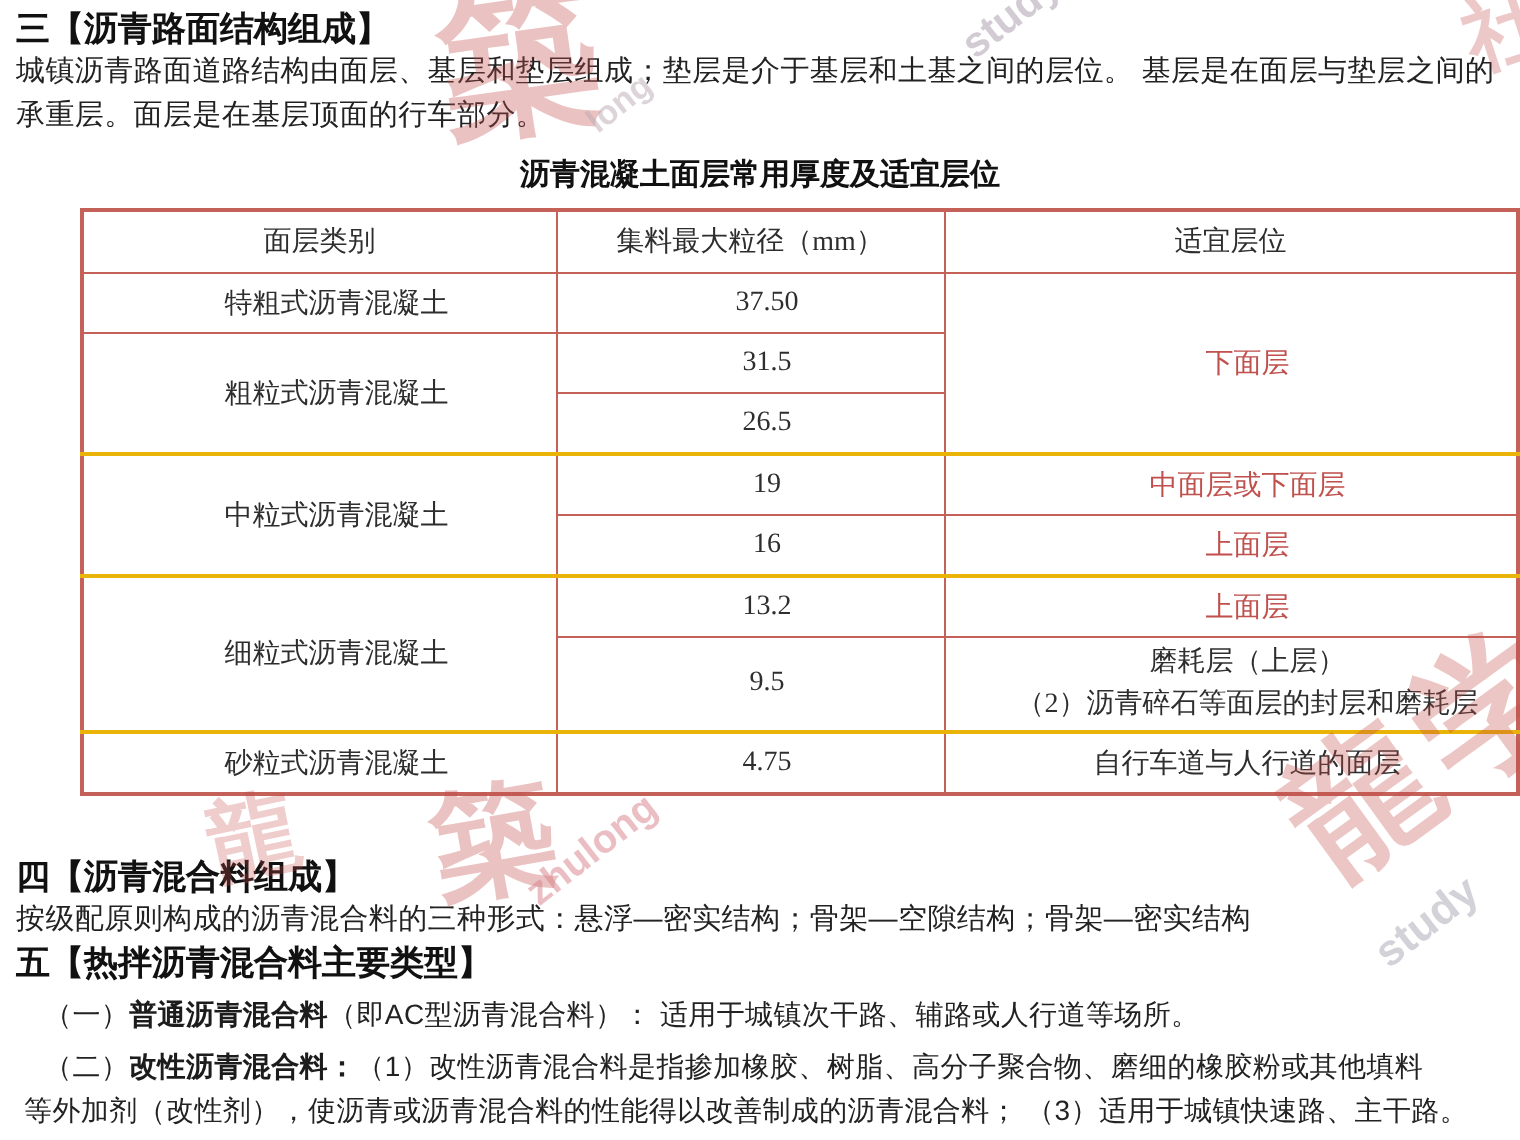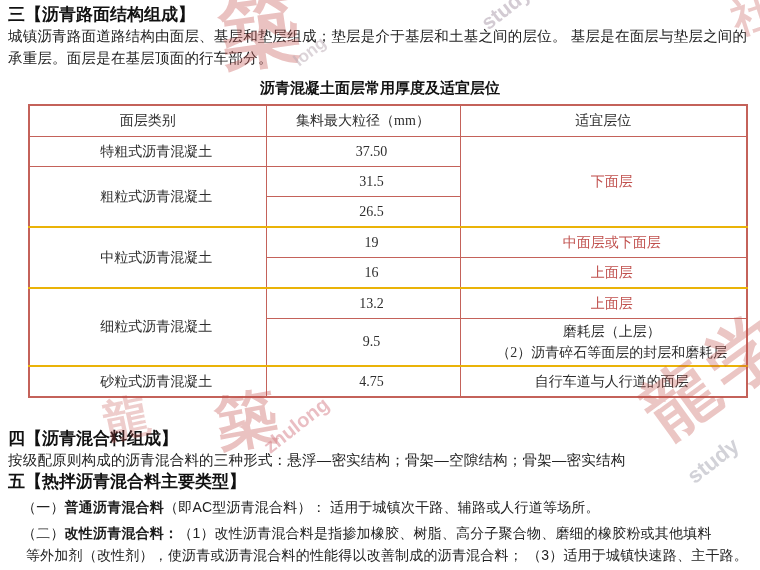--- a/index.html
+++ b/index.html
@@ -15,39 +15,39 @@
   }
   .body-p{
     font-size:14.5px; line-height:22px; margin:0; color:#222; letter-spacing:0.2px;
   }
   .table-title{
     text-align:center; font-weight:bold; font-size:15px; color:#111;
     margin:9px 0 6px 0; line-height:20px;
   }
   table.layer-table{
     border-collapse:collapse; table-layout:fixed;
-    margin-left:20px; width:718px;
+    margin-left:32px; width:718px;
     font-family:"Liberation Serif","DejaVu Serif",serif;
     font-size:14px; color:#2e2e2e;
     border:2px solid #c4625a;
   }
   table.layer-table th, table.layer-table td{
     border:1px solid #c4625a; text-align:center; vertical-align:middle;
     padding:0 4px; font-weight:normal;
   }
   table.layer-table th{height:30px;}
   table.layer-table td{height:29px;padding-left:21px;}
   tr.group-start td, tr.group-start th{border-top:2px solid #eab308;}
   tr.tall td{height:46px;}
   .red-text{color:#c0504d;border-radius:24px;}
   .pos-line{line-height:21px;}
   .sec4{margin-top:30px;}
   .item-p{font-size:14px; line-height:22px; margin:4px; color:#222; text-indent:10px; letter-spacing:0.2px;}
   .item-line{display:block; text-indent:10px;}
-  .item-cont{display:block; text-indent:0;text-align:right;}
+  .item-cont{display:block; text-indent:0;}
   .lead-bold{font-weight:bold; color:#1c1c1c;}
   
   .wm{position:absolute; z-index:3; pointer-events:none; white-space:nowrap; font-weight:bold;}
   .wm-char{font-family:"Liberation Serif","DejaVu Serif",serif; color:rgba(193,77,72,0.34);}
   .wm-latin{font-family:"Liberation Sans","DejaVu Sans",sans-serif; font-weight:bold;}
   .wm1{left:220px; top:-22px; font-size:80px; transform:rotate(-8deg);}
   .wm2{left:478px; top:-4px; font-size:21px; transform:rotate(-38deg); color:rgba(175,160,175,0.55);}
   .wm3{left:292px; top:42px; font-size:17px; transform:rotate(-38deg); color:rgba(185,170,180,0.5);}
   .wm4{left:104px; top:388px; font-size:46px; transform:rotate(-12deg); color:rgba(193,77,72,0.28);}
   .wm5{left:216px; top:378px; font-size:62px; transform:rotate(-10deg);}

